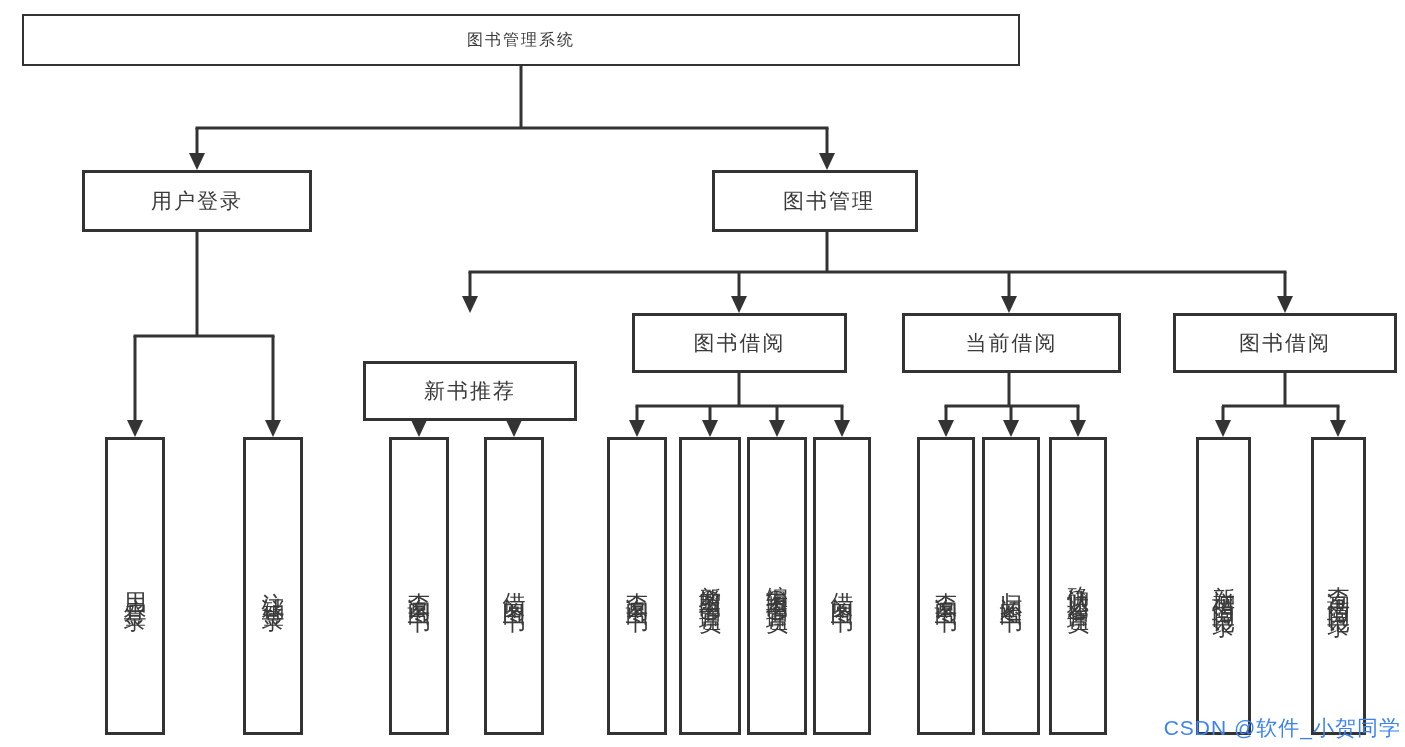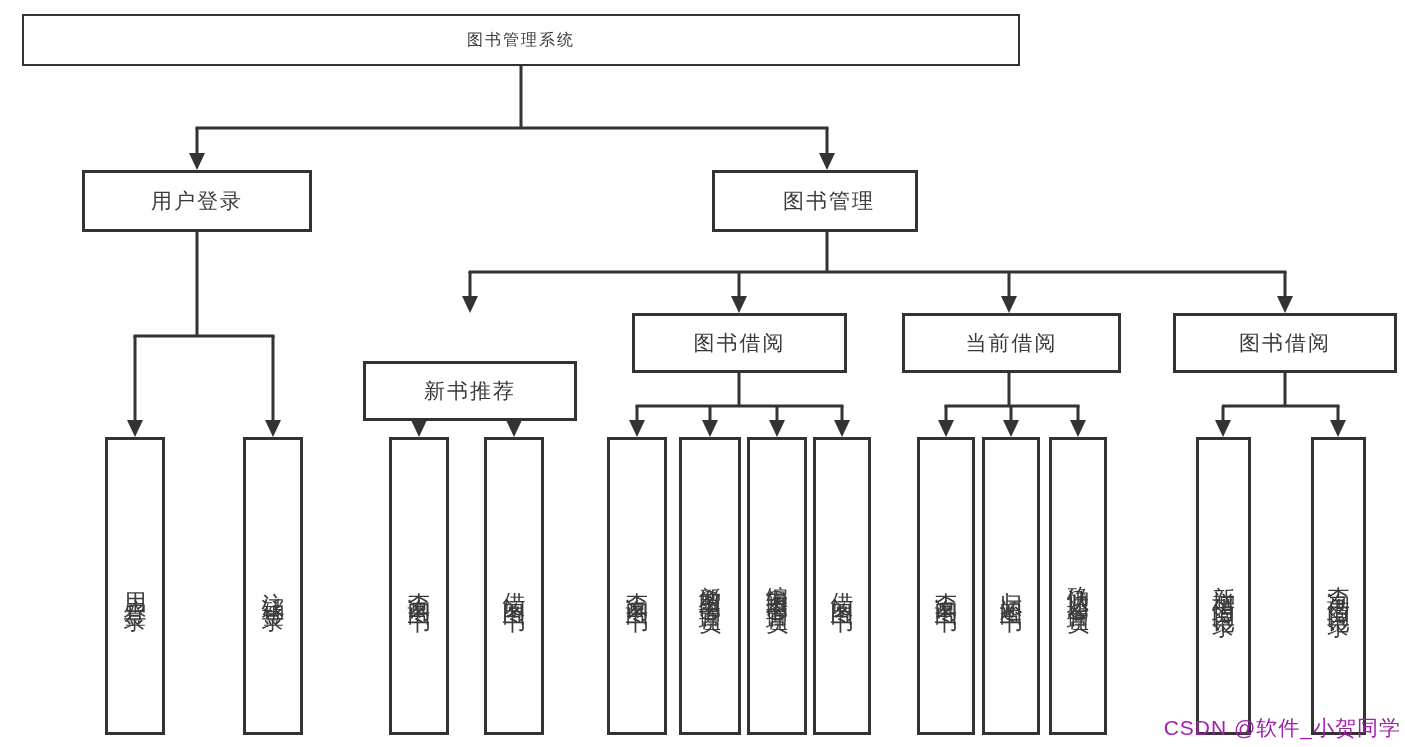--- a/index.html
+++ b/index.html
@@ -62,21 +62,21 @@
   #b-l3-3-c0  { left: 1196px; width: 55px; }
   #b-l3-3-c1  { left: 1311px; width: 55px; }
 
   
   .vtext.long { letter-spacing: 4px; font-size: 22px; }
 
   .watermark {
     position: absolute;
     right: 4px; bottom: 5px;
     font-size: 21px;
-    color: #a21caf;
+    color: #3b82f6;
     letter-spacing: 1px;
     z-index: 3;
     white-space: nowrap;
   }
 </style>
 </head>
 <body>
 
 <div class="canvas">
 

